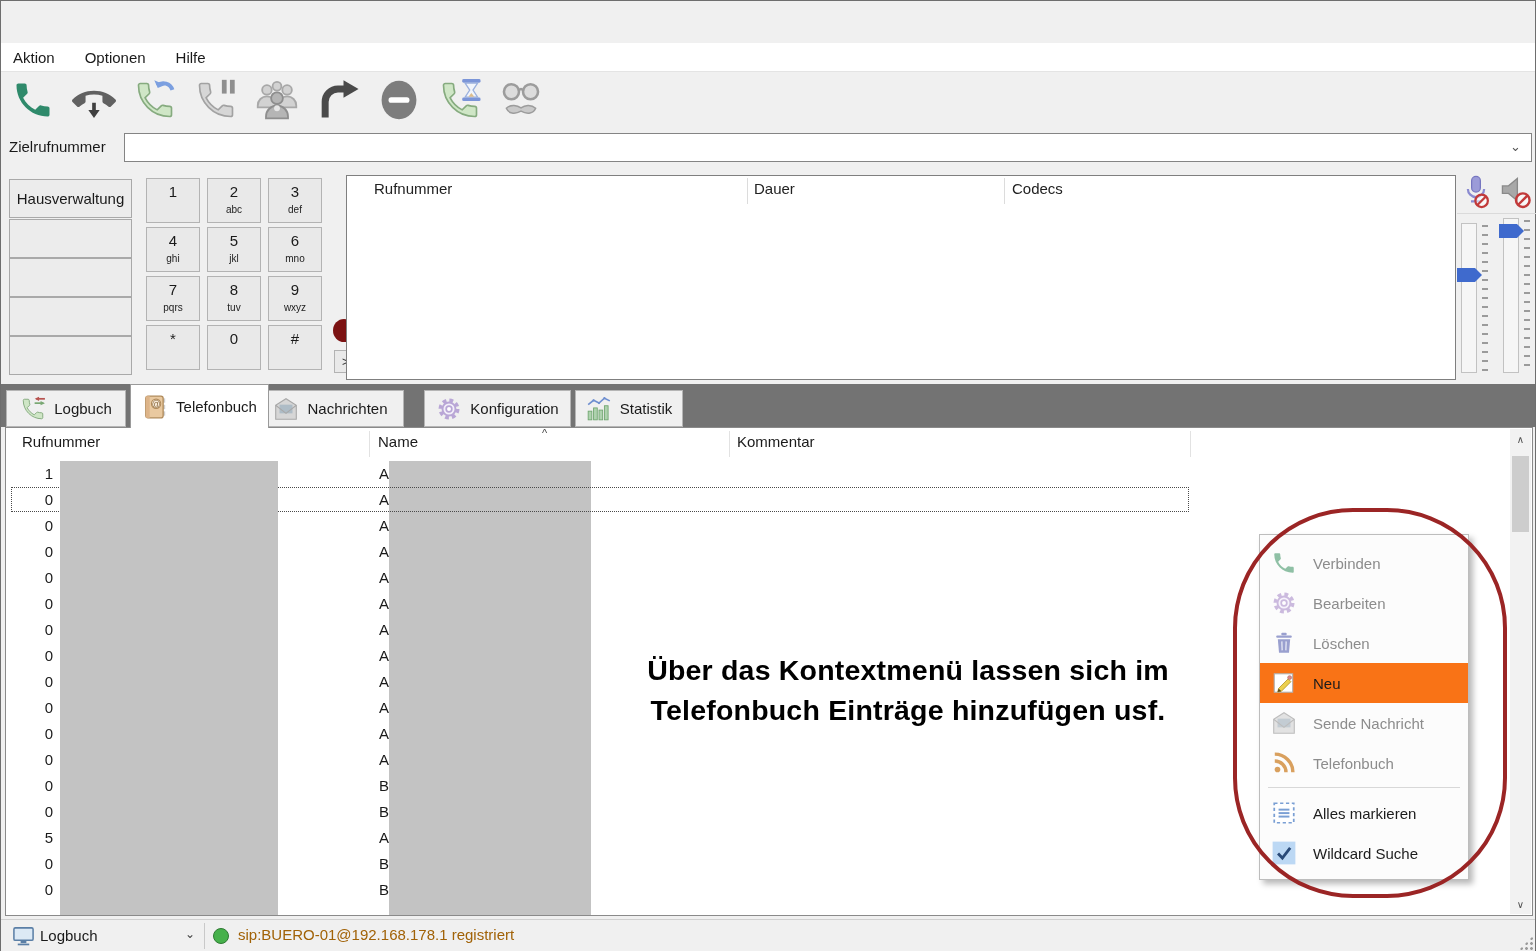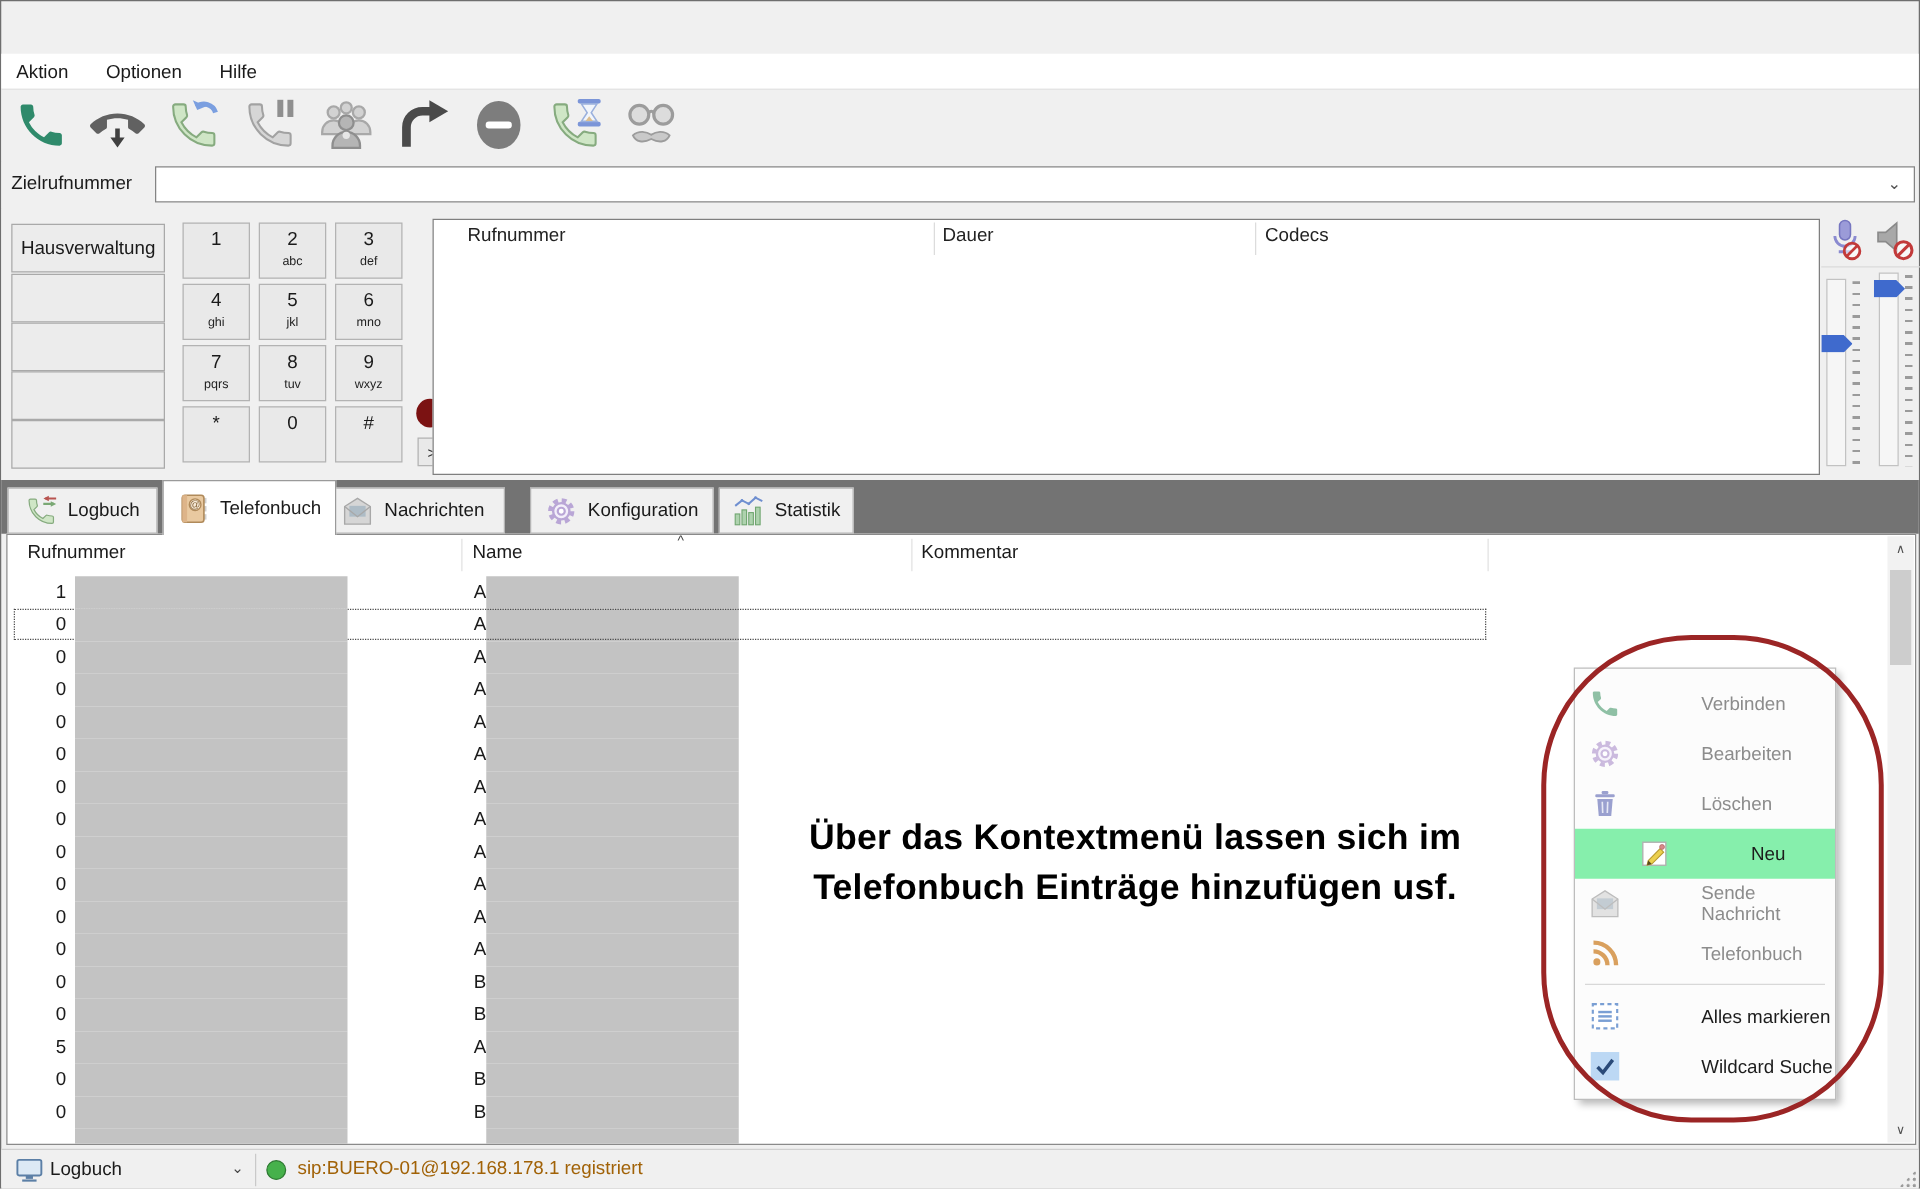--- a/index.html
+++ b/index.html
@@ -84,26 +84,26 @@
                 font-size:28.5px; line-height:40px; color:#000000; letter-spacing:.2px; }
 
   #pb-scrollbar { right:1px; top:1px; width:21px; height:485px; background:#f2f2f2; }
   .sb-arrow { left:0; width:21px; height:20px; display:flex; align-items:center; justify-content:center;
               font-size:10px; color:#505050; }
   #sb-thumb { left:2px; top:27px; width:17px; height:76px; background:#cdcdcd; }
 
   
   #contextmenu { left:1258px; top:533px; width:210px; height:346px; background:#fcfcfc; border:1px solid #bdbdbd;
                  box-shadow:4px 4px 6px rgba(0,0,0,.28); z-index:40; padding-top:8px; }
-  .cm-item { height:40px; display:flex; align-items:center;gap:48px; }
+  .cm-item { height:40px; display:flex; align-items:center; }
   .cm-ic { width:26px; height:26px; margin-left:11px; flex:none; }
   .cm-ic svg { width:26px; height:26px; }
   .cm-label { margin-left:16px; color:#1c1c1c; }
   .cm-disabled .cm-label { color:#8c8c8c; }
-  .cm-highlight { background:#86efac;justify-content:center; }
+  .cm-highlight { background:#f97316; }
   .cm-sep { height:1px; background:#d8d8d8; margin:4px 8px 5px 8px; }
 
   #redring { left:1232px; top:507px; width:274px; height:390px; border:4px solid #9b2525;
              border-radius:120px; z-index:50; pointer-events:none; }
 
   
   #statusbar { left:0; top:918px; width:100%; height:33px; background:#f0f0f0; border-top:1px solid #d0d0d0; }
   #settings-combo { left:5px; top:2px; width:195px; height:28px; }
   #settings-combo .lbl { position:absolute; left:34px; top:5px; }
   #settings-combo .chev { position:absolute; right:6px; top:5px; color:#444; font-size:12px; }

